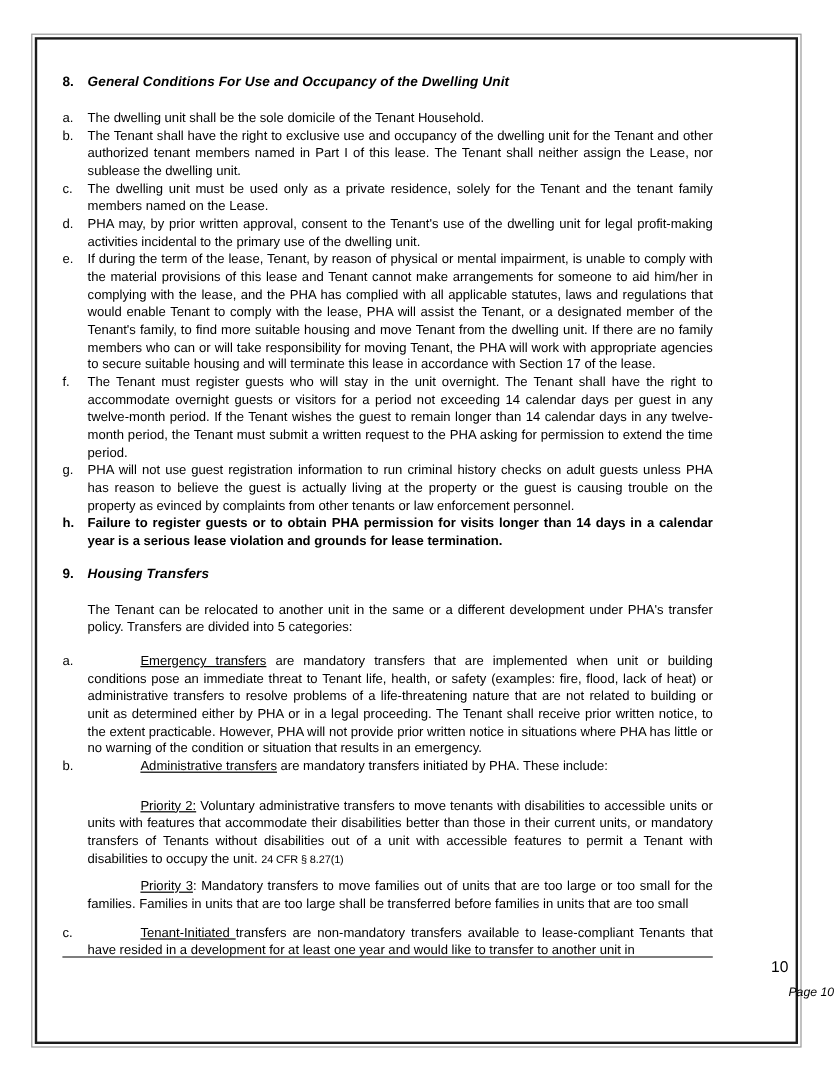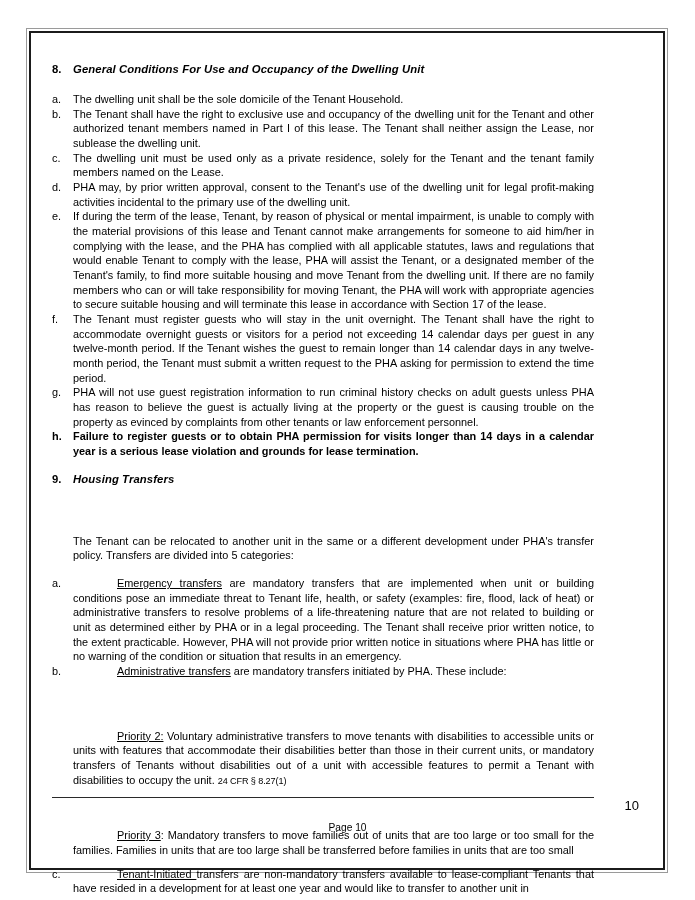--- a/index.html
+++ b/index.html
@@ -93,21 +93,21 @@
     font-weight: bold;
   }
 
   .para {
     font-size: 10.9px;
     line-height: 1.345;
     text-align: justify;
     text-justify: inter-word;
   }
 
-  .indent-1 { margin-left: 21px; margin-top: 32px; }
+  .indent-1 { margin-left: 21px; }
 
   .spacer-lg { height: 13px; }
   .spacer-md { height: 9px; }
 
   .u { text-decoration: underline; padding-left: 44px; }
   .cite {
     font-size: 9.1px;
     font-weight: normal;
     letter-spacing: -0.1px;
   }
@@ -116,33 +116,34 @@
   #footer-rule {
     position: absolute;
     left: 52px;
     top: 797px;
     width: 542px;
     height: 0;
     border-top: 1.6px solid #2a2a2a;
   }
   #footer-pagenum {
     position: absolute;
-    right: 56px;
+    right: 38px;
     top: 799px;
     font-size: 13px;
     line-height: 1.1;
     text-align: center;
   }
   #footer-label {
     position: absolute;
     left: 0;
     right: 0;
     top: 822px;
-    text-align: center;
+    text-align: right;
     font-size: 10.2px;
+    font-style: italic;
   }
 </style>
 </head>
 <body>
 
 <div id="page-frame">
   <div id="page-frame-inner"></div>
 </div>
 
 <div id="content">

